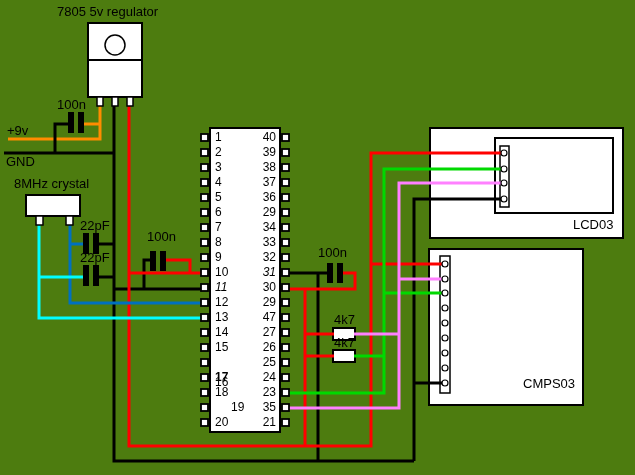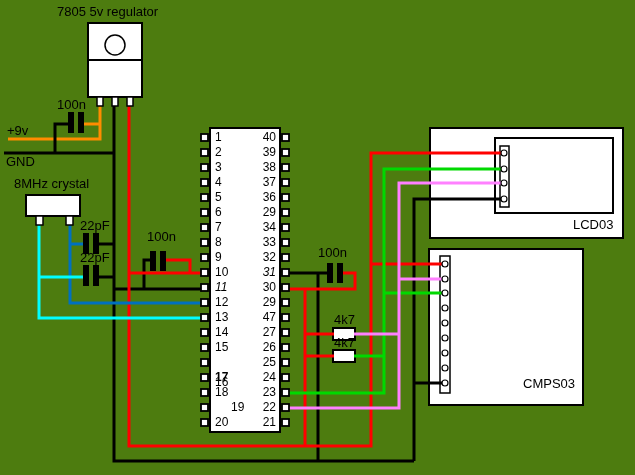--- a/index.html
+++ b/index.html
@@ -173,17 +173,17 @@
       <div class="pin-num right" style="left: 236px; top: 326px;">27</div>
       <div class="pin-num" style="left: 215px; top: 341px;">15</div>
       <div class="pin-num right" style="left: 236px; top: 341px;">26</div>
       <div class="pin-num" style="left: 215px; top: 356px; margin-top: 20px;">16</div>
       <div class="pin-num right" style="left: 236px; top: 356px;">25</div>
       <div class="pin-num" style="left: 215px; top: 371px; font-weight: bold;">17</div>
       <div class="pin-num right" style="left: 236px; top: 371px;">24</div>
       <div class="pin-num" style="left: 215px; top: 386px;">18</div>
       <div class="pin-num right" style="left: 236px; top: 386px;">23</div>
       <div class="pin-num" style="left: 215px; top: 401px; margin-left: 16px;">19</div>
-      <div class="pin-num right" style="left: 236px; top: 401px;">22</div>
+      <div class="pin-num right" style="left: 236px; top: 401px;">35</div>
       <div class="pin-num" style="left: 215px; top: 416px;">20</div>
       <div class="pin-num right" style="left: 236px; top: 416px;">21</div>
     </div>
 </div>
 
 </body></html>

